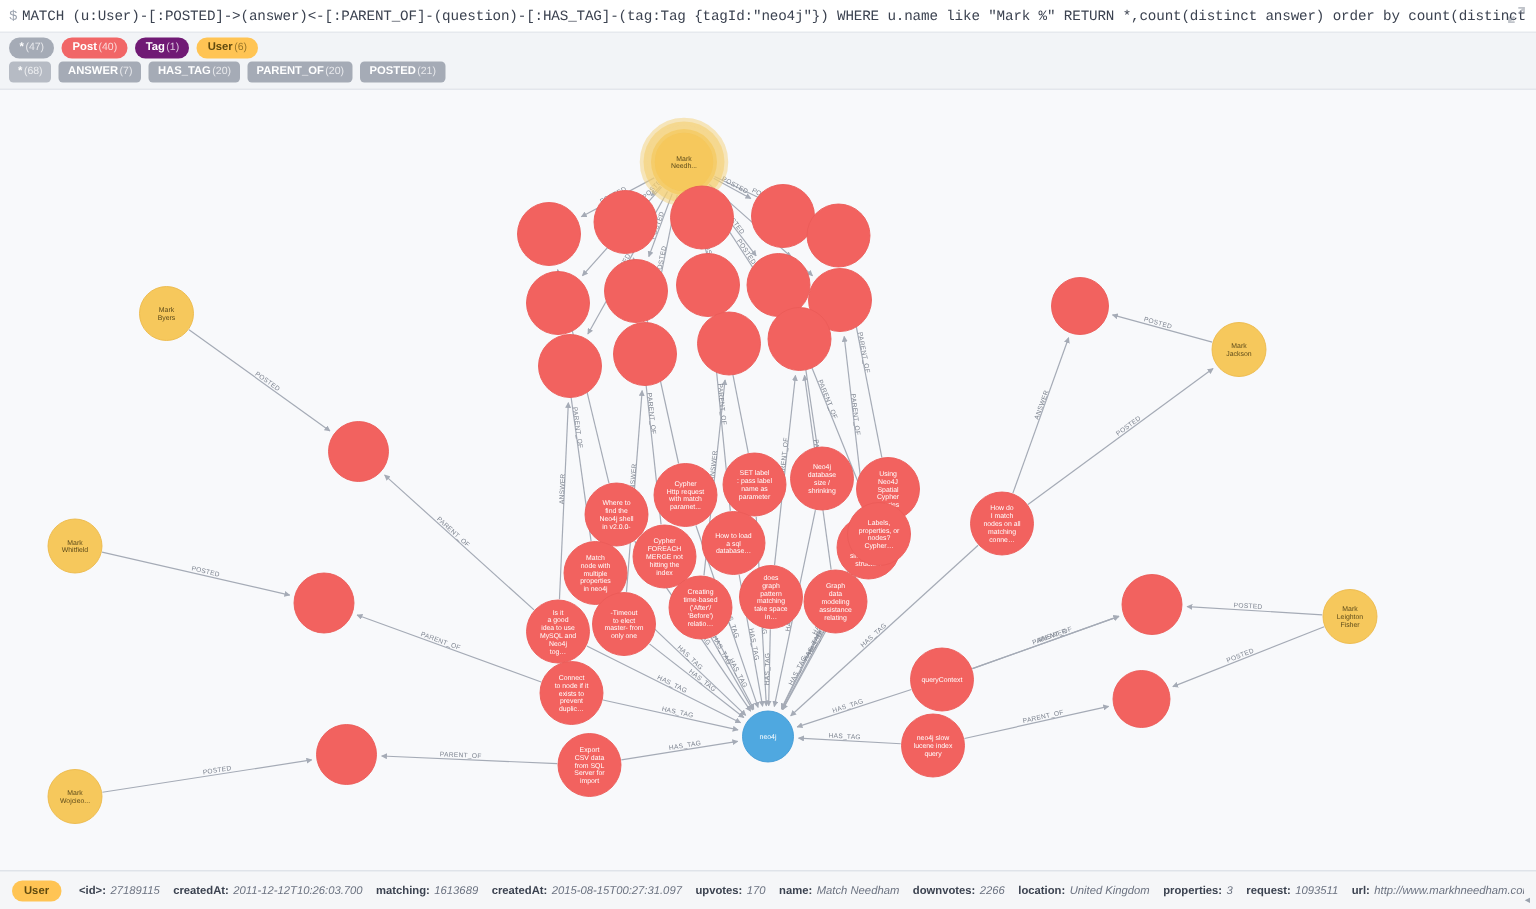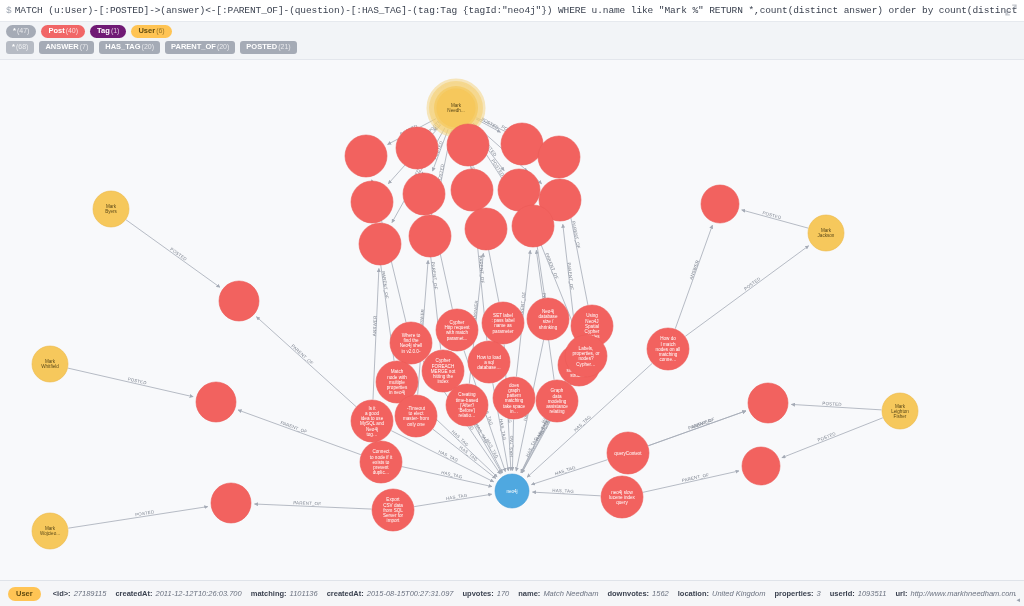--- a/index.html
+++ b/index.html
@@ -656,48 +656,48 @@
         <span class="prop">
           <span class="k">&lt;id&gt;:</span>
           <span class="v">27189115</span>
         </span>
         <span class="prop">
           <span class="k">createdAt:</span>
           <span class="v">2011-12-12T10:26:03.700</span>
         </span>
         <span class="prop">
           <span class="k">matching:</span>
-          <span class="v">1101136</span>
+          <span class="v">1613689</span>
         </span>
         <span class="prop">
           <span class="k">createdAt:</span>
           <span class="v">2015-08-15T00:27:31.097</span>
         </span>
         <span class="prop">
           <span class="k">upvotes:</span>
           <span class="v">170</span>
         </span>
         <span class="prop">
           <span class="k">name:</span>
           <span class="v">Match Needham</span>
         </span>
         <span class="prop">
           <span class="k">downvotes:</span>
-          <span class="v">1562</span>
+          <span class="v">2266</span>
         </span>
         <span class="prop">
           <span class="k">location:</span>
           <span class="v">United Kingdom</span>
         </span>
         <span class="prop">
           <span class="k">properties:</span>
           <span class="v">3</span>
         </span>
         <span class="prop">
-          <span class="k">userId:</span>
+          <span class="k">request:</span>
           <span class="v">1093511</span>
         </span>
         <span class="prop">
           <span class="k">url:</span>
           <span class="v">http://www.markhneedham.com/blog</span>
         </span>
       </div>
     <span class="insp-collapse">◂</span>
   </div>
 

